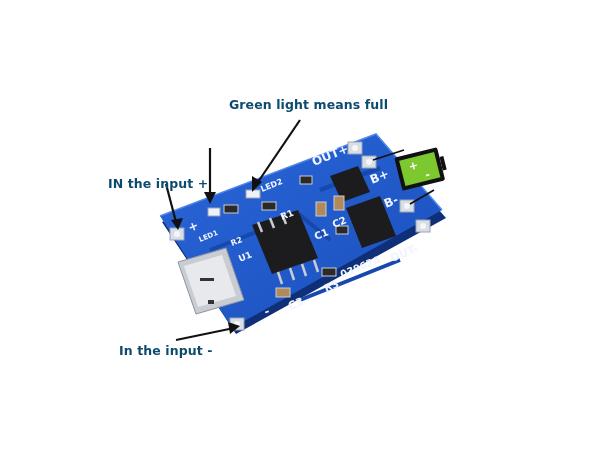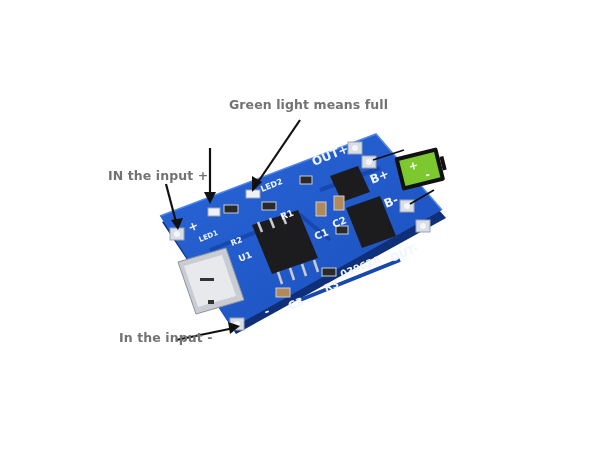--- a/index.html
+++ b/index.html
@@ -1,17 +1,17 @@
 <!DOCTYPE html>
 <html><head>
   <meta charset="utf-8">
   <style>
     html, body { margin: 0; padding: 0; }
     body { width: 600px; height: 450px; background: #ffffff; position: relative; overflow: hidden; font-family: "DejaVu Sans", sans-serif; }
-    .label { position: absolute; color: #737373; font-weight: bold; font-size: 12.5px; white-space: nowrap; letter-spacing: 0.1px; }
+    .label { position: absolute; color: #0c4a6e; font-weight: bold; font-size: 12.5px; white-space: nowrap; letter-spacing: 0.1px; }
     .stage { position: absolute; left: 0; top: 0; width: 600px; height: 450px; }
     .silk { fill: #f0f4ff; font-family: "DejaVu Sans", sans-serif; font-weight: bold; }
   </style>
 </head>
 <body>
 
 <div class="stage">
   <svg width="600" height="450" viewBox="0 0 600 450">
     <defs>
       <linearGradient id="pcbg" x1="0" y1="0" x2="1" y2="1">
@@ -136,15 +136,15 @@
       <line x1="210" y1="148" x2="210" y2="196"></line>
       <polygon points="204,192 216,192 210,204" stroke="none"></polygon>
       <line x1="300" y1="120" x2="258" y2="182"></line>
       <polygon points="252,176 262,182 252,192" stroke="none"></polygon>
       <line x1="176" y1="340" x2="234" y2="328"></line>
       <polygon points="228,322 240,326 230,334" stroke="none"></polygon>
     </g>
   </svg>
 
   <div class="label" style="left:229px; top:97px;">Green light means full</div>
-  <div class="label" style="left:108px; top:168px;">IN the input +</div>
-  <div class="label" style="left:119px; top:330px;">In the input -</div>
+  <div class="label" style="left:108px; top:176px;">IN the input +</div>
+  <div class="label" style="left:119px; top:343px;">In the input -</div>
 </div>
 
 </body></html>

